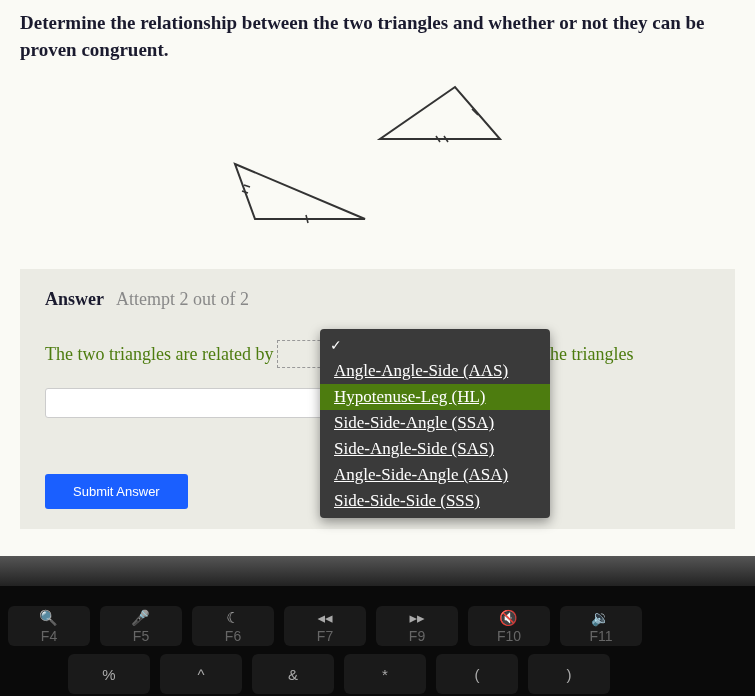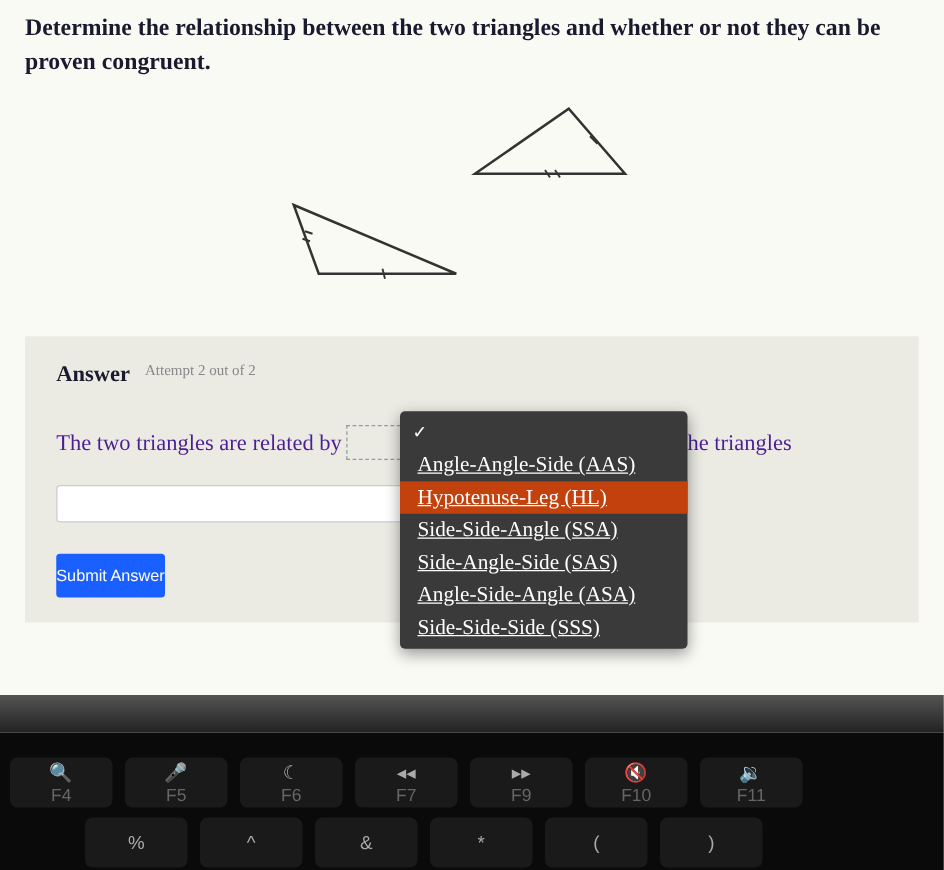--- a/index.html
+++ b/index.html
@@ -47,26 +47,26 @@
       align-items: flex-start;
       gap: 12px;
       margin-bottom: 30px;
     }
     .answer-label {
       font-weight: bold;
       font-size: 18px;
       color: #1a1a2e;
     }
     .attempt-text {
-      font-size: 12px;
+      font-size: 18px;
       color: #888;
     }
     .sentence-row {
       font-size: 18px;
-      color: #4c1d95;
+      color: #4d7c0f;
       display: flex;
       align-items: center;
       flex-wrap: wrap;
       gap: 4px;
       margin-bottom: 15px;
     }
     .dropdown-slot {
       display: inline-block;
       width: 200px;
       height: 28px;
@@ -88,25 +88,26 @@
       border-radius: 3px;
       padding: 4px 8px;
       font-size: 15px;
       margin-top: 5px;
       margin-bottom: 25px;
     }
     .submit-btn {
       background: #1a5fff;
       color: #fff;
       border: none;
-      padding: 10px 0;
+      padding: 10px 28px;
       font-size: 13px;
       font-family: Arial, sans-serif;
       border-radius: 3px;
       cursor: pointer;
+      margin-top: 31px;
     }
     .dropdown-menu {
       position: absolute;
       left: 300px;
       top: 60px;
       background: #3a3a3a;
       border-radius: 4px;
       padding: 4px 0;
       min-width: 230px;
       box-shadow: 0 4px 12px rgba(0,0,0,0.4);
@@ -120,21 +121,21 @@
     }
     .dropdown-item {
       color: #fff;
       padding: 3px 14px;
       font-size: 17px;
       cursor: pointer;
       white-space: nowrap;
       text-decoration: underline;
     }
     .dropdown-item.selected {
-      background: #c2410c;
+      background: #4d7c0f;
     }
     .laptop-bezel {
       position: absolute;
       top: 556px;
       left: 0;
       right: 0;
       height: 30px;
       background: linear-gradient(#555, #222);
     }
     .keyboard-area {

